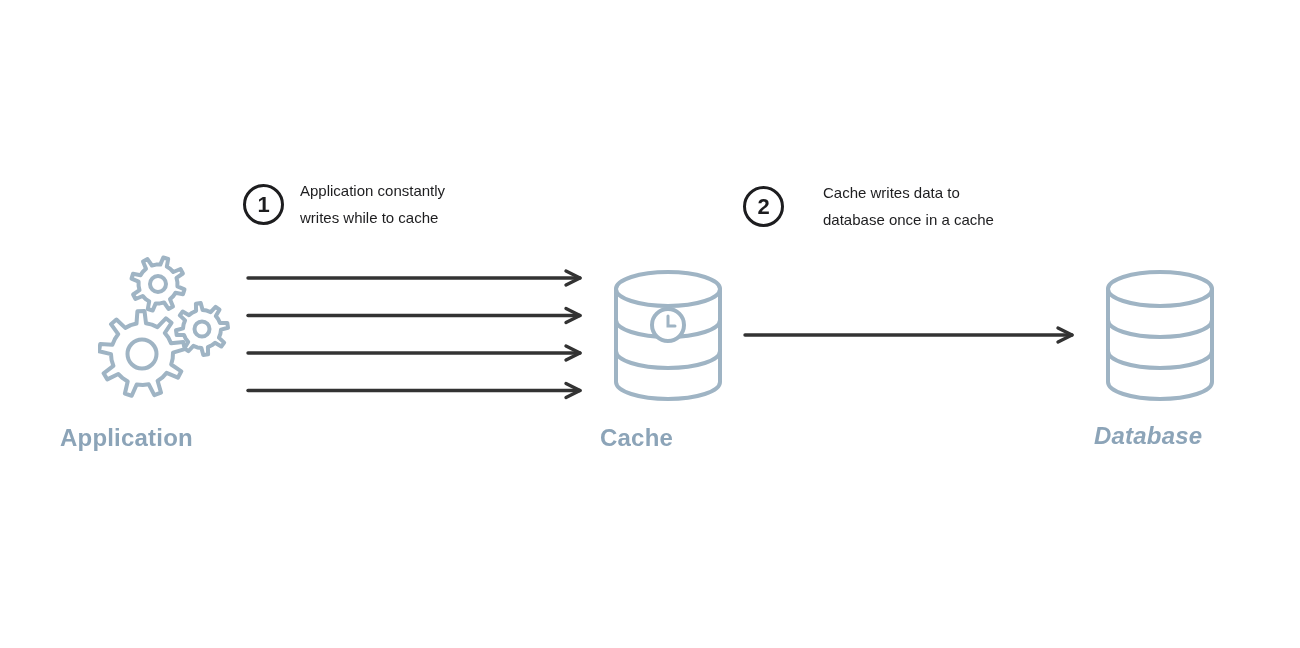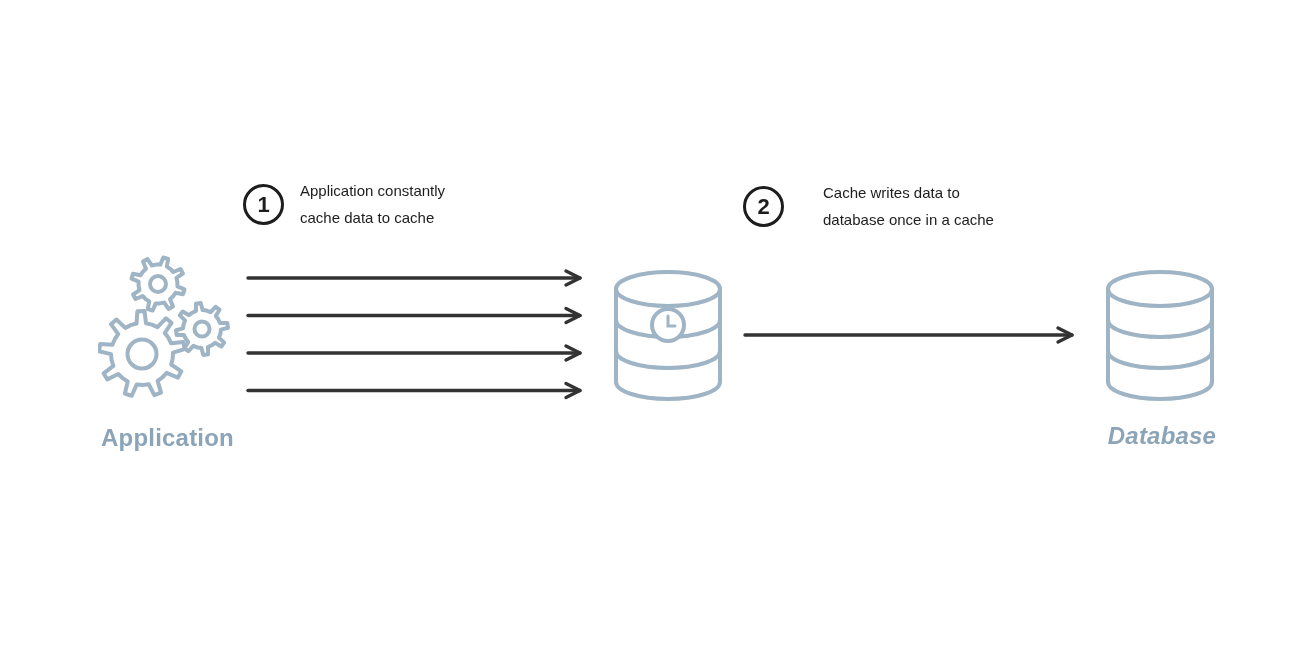--- a/index.html
+++ b/index.html
@@ -16,21 +16,20 @@
     width: 1300px;
     height: 648px;
     background: var(--bg);
     overflow: hidden;
   }
   .abs { position: absolute; }
   .node-label {
     font-weight: 700;
     font-size: 24px;
     color: var(--label);
-    text-align: center;
     letter-spacing: 0.2px;
   }
   .step-badge {
     width: 41px;
     height: 41px;
     border-radius: 50%;
     border: 3.5px solid var(--dark);
     color: var(--dark);
     display: flex;
     align-items: center;
@@ -90,21 +89,21 @@
       <line x1="248" y1="390.5" x2="580" y2="390.5" class="arrow-stroke" marker-end="url(#arrowhead)"></line>
     </g>
     <line x1="745" y1="335" x2="1072" y2="335" class="arrow-stroke" marker-end="url(#arrowhead)"></line>
   </svg>
 
   <div class="abs step-badge" style="left:243px; top:184px;">
     <span>1</span>
   </div>
   <div class="abs step-text" style="left:300px; top:177px;">
     <span>Application constantly</span><br>
-    <span>cache data to cache</span>
+    <span>writes while to cache</span>
   </div>
 
   <div class="abs step-badge" style="left:743px; top:186px;">
     <span>2</span>
   </div>
   <div class="abs step-text" style="left:800px; top:179px;margin-left:23px;">
     <span>Cache writes data to</span><br>
     <span>database once in a cache</span>
   </div>
 
@@ -123,20 +122,21 @@
   <div class="abs" style="left:612px; top:269px; width:112px; height:134px;">
     <svg width="112" height="134" viewBox="0 0 112 134">
       <path class="icon-stroke-open" d="M4 20 L4 113 A52 17 0 0 0 108 113 L108 20"></path>
       <path class="icon-stroke-open" d="M4 51 A52 17 0 0 0 108 51"></path>
       <path class="icon-stroke-open" d="M4 82 A52 17 0 0 0 108 82"></path>
       <ellipse class="icon-stroke-open" cx="56" cy="20" rx="52" ry="17"></ellipse>
       <circle class="icon-stroke" cx="56" cy="56" r="16"></circle>
       <path class="clock-hands" d="M56 47 L56 57 L63 57"></path>
     </svg>
   </div>
+  <div class="abs node-label" style="left:600px; top:424px; width:136px;">Cache</div>
 
   <div class="abs" style="left:1104px; top:269px; width:112px; height:134px;">
     <svg width="112" height="134" viewBox="0 0 112 134">
       <path class="icon-stroke-open" d="M4 20 L4 113 A52 17 0 0 0 108 113 L108 20"></path>
       <path class="icon-stroke-open" d="M4 51 A52 17 0 0 0 108 51"></path>
       <path class="icon-stroke-open" d="M4 82 A52 17 0 0 0 108 82"></path>
       <ellipse class="icon-stroke-open" cx="56" cy="20" rx="52" ry="17"></ellipse>
     </svg>
   </div>
   <div class="abs node-label" style="left:1094px; top:422px; width:136px;font-style:italic;">Database</div>

